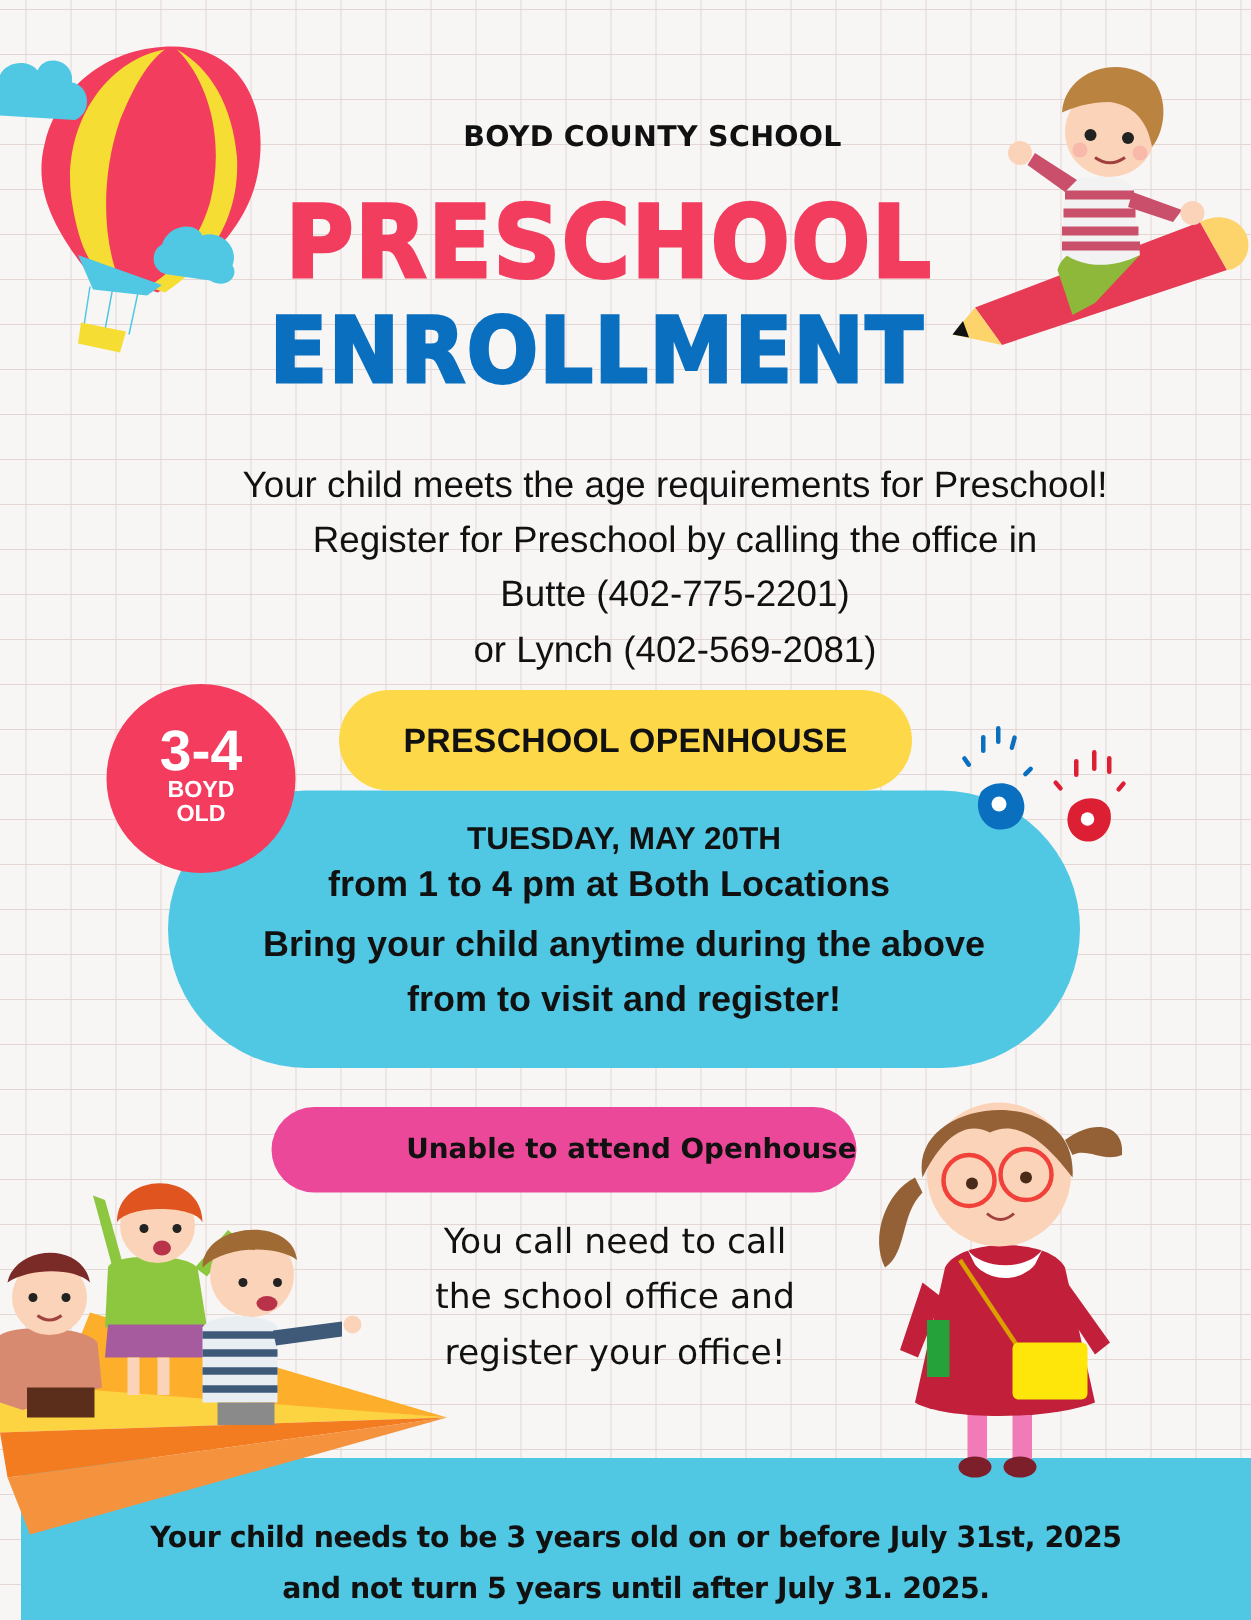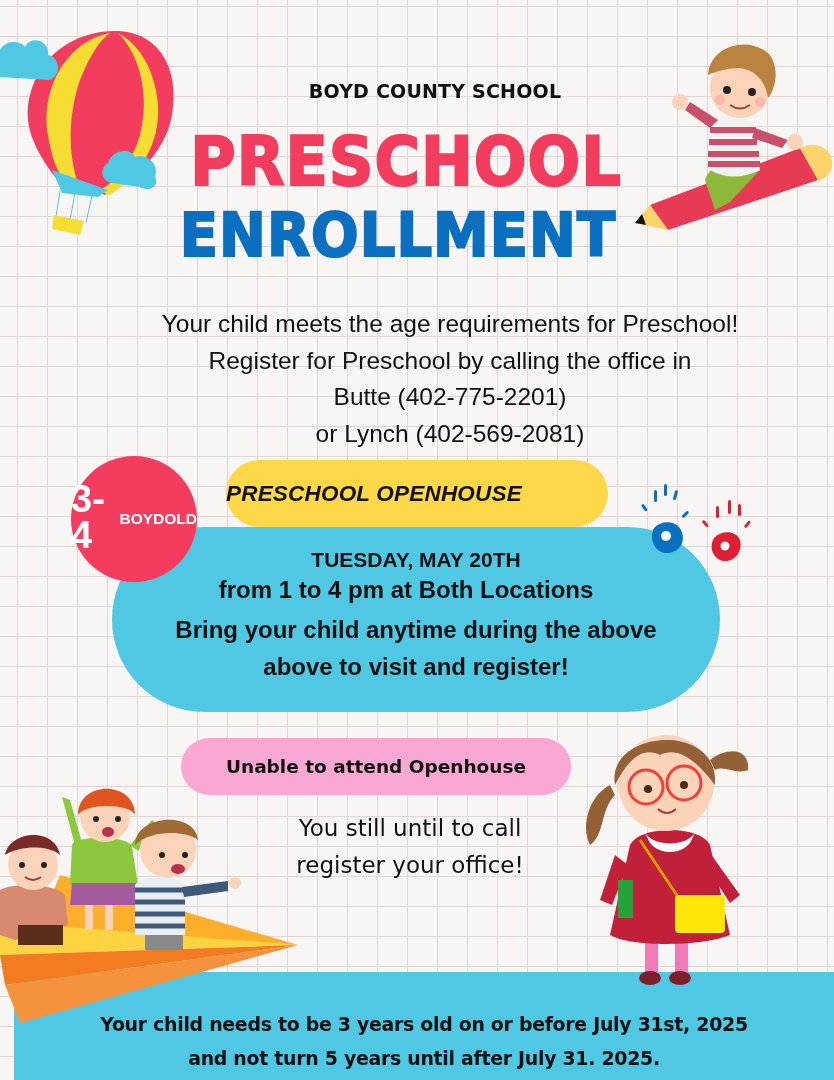--- a/index.html
+++ b/index.html
@@ -34,27 +34,27 @@
 
     #intro {
       left: 0; width: 900px; top: 306px;
       font-size: 24.5px; line-height: 36.5px; color: #111;
     }
     #intro div { white-space: nowrap; }
 
     #openhouse-pill {
       left: 226px; top: 460px; width: 382px; height: 67px;
       background: #fdd94a; border-radius: 34px; z-index: 3;
-      display: flex; align-items: center; 
-      font-weight: bold; font-size: 22.5px; letter-spacing: 0.2px; font-style: italic;
+      display: flex; align-items: center; justify-content: center;
+      font-weight: bold; font-size: 22.5px; letter-spacing: 0.2px;
     }
     #age-badge {
       left: 71px; top: 456px; width: 126px; height: 126px;
       border-radius: 50%; background: #f43c5f; z-index: 4;
-      display: flex; flex-direction: row; align-items: center; justify-content: center;
+      display: flex; flex-direction: column; align-items: center; justify-content: center;
       color: #fff; font-weight: bold;
     }
     #age-range { font-size: 38px; line-height: 36px; margin-top: -4px; }
     #age-unit1, #age-unit2 { font-size: 15.5px; line-height: 16px; }
 
     #event-blob {
       left: 112px; top: 527px; width: 608px; height: 185px;
       background: #50c8e3; border-radius: 93px; z-index: 2;
     }
     #event-date {
@@ -63,22 +63,22 @@
     }
     #event-time, #event-note-1, #event-note-2 {
       left: 100px; width: 612px; z-index: 5; font-weight: bold; font-size: 24px;
     }
     #event-time { top: 576px; }
     #event-note-1 { top: 616px; left: 112px; width: 608px; text-align: center; }
     #event-note-2 { top: 653px; left: 112px; width: 608px; }
 
     #unable-pill {
       left: 181px; top: 738px; width: 390px; height: 57px;
-      background: #f9a8d4; border-radius: 29px;
-      display: flex; align-items: center; justify-content: center;
+      background: #ec4899; border-radius: 29px;
+      display: flex; align-items: center; justify-content: flex-end;
       font-family: "DejaVu Sans", sans-serif; font-weight: bold; font-size: 18.5px;
     }
     #still-call {
       left: 250px; width: 320px; top: 810px;
       font-family: "DejaVu Sans", sans-serif; font-size: 23px; line-height: 37px; color: #111;
     }
 
     #footer-bar {
       left: 14px; top: 972px; width: 820px; height: 108px; background: #50c8e3;
     }
@@ -152,21 +152,21 @@
   <span>PRESCHOOL OPENHOUSE</span>
 </div>
 <div class="abs" id="age-badge">
   <div id="age-range">3-4</div>
   <div id="age-unit1">BOYD</div>
   <div id="age-unit2">OLD</div>
 </div>
 <div class="abs center-text" id="event-date">TUESDAY, MAY 20TH</div>
 <div class="abs center-text" id="event-time">from 1 to 4 pm at Both Locations</div>
 <div class="abs center-text" id="event-note-1">Bring your child anytime during the above</div>
-<div class="abs center-text" id="event-note-2">above to visit and register!</div>
+<div class="abs center-text" id="event-note-2">from to visit and register!</div>
 
 <div class="abs" style="left:636px;top:480px;width:120px;height:85px;z-index:3;">
   <svg width="120" height="85" viewBox="0 0 120 85">
     <g fill="#0a6fbf">
       <path d="M18 48 C 25 40, 40 40, 45 50 C 50 60, 45 72, 32 73 C 20 74, 12 60, 18 48 Z"></path>
       <rect x="7" y="24" width="3" height="8" rx="1.5" transform="rotate(-35 8 28)"></rect>
       <rect x="18" y="10" width="3" height="12" rx="1.5"></rect>
       <rect x="28" y="4" width="3" height="12" rx="1.5"></rect>
       <rect x="38" y="10" width="3" height="10" rx="1.5" transform="rotate(15 39 15)"></rect>
       <rect x="48" y="30" width="3" height="8" rx="1.5" transform="rotate(45 49 34)"></rect>
@@ -181,21 +181,22 @@
       <rect x="110" y="40" width="3" height="8" rx="1.5" transform="rotate(40 111 44)"></rect>
     </g>
     <circle cx="89" cy="66" r="4.5" fill="#fff"></circle>
   </svg>
 </div>
 
 <div class="abs" id="unable-pill">
   <span>Unable to attend Openhouse</span>
 </div>
 <div class="abs center-text" id="still-call">
-  <div>You still until to call</div>
+  <div>You call need to call</div>
+  <div>the school office and</div>
   <div>register your office!</div>
 </div>
 
 <div class="abs" id="footer-bar"></div>
 
 <div class="abs" style="left:0;top:775px;width:300px;height:250px;z-index:6;">
   <svg width="300" height="250" viewBox="0 0 300 250">
     <path d="M0 145 L 298 170 L 0 180 Z" fill="#fcd441"></path>
     <path d="M0 180 L 298 170 L 5 210 Z" fill="#f47c20"></path>
     <path d="M5 210 L 298 170 L 20 248 Z" fill="#f4923d"></path>

